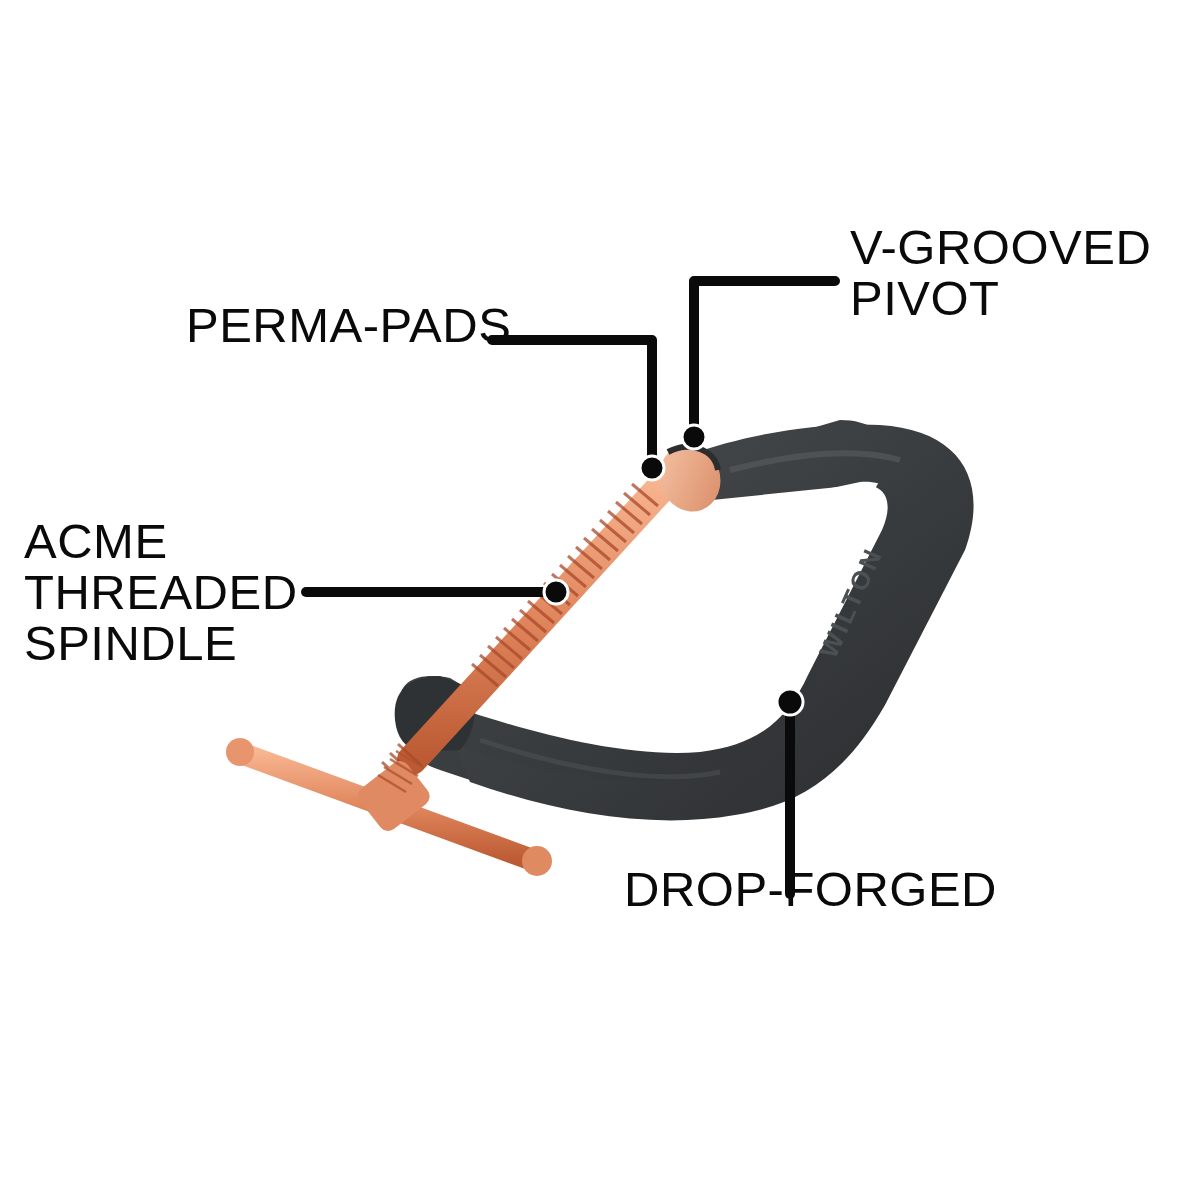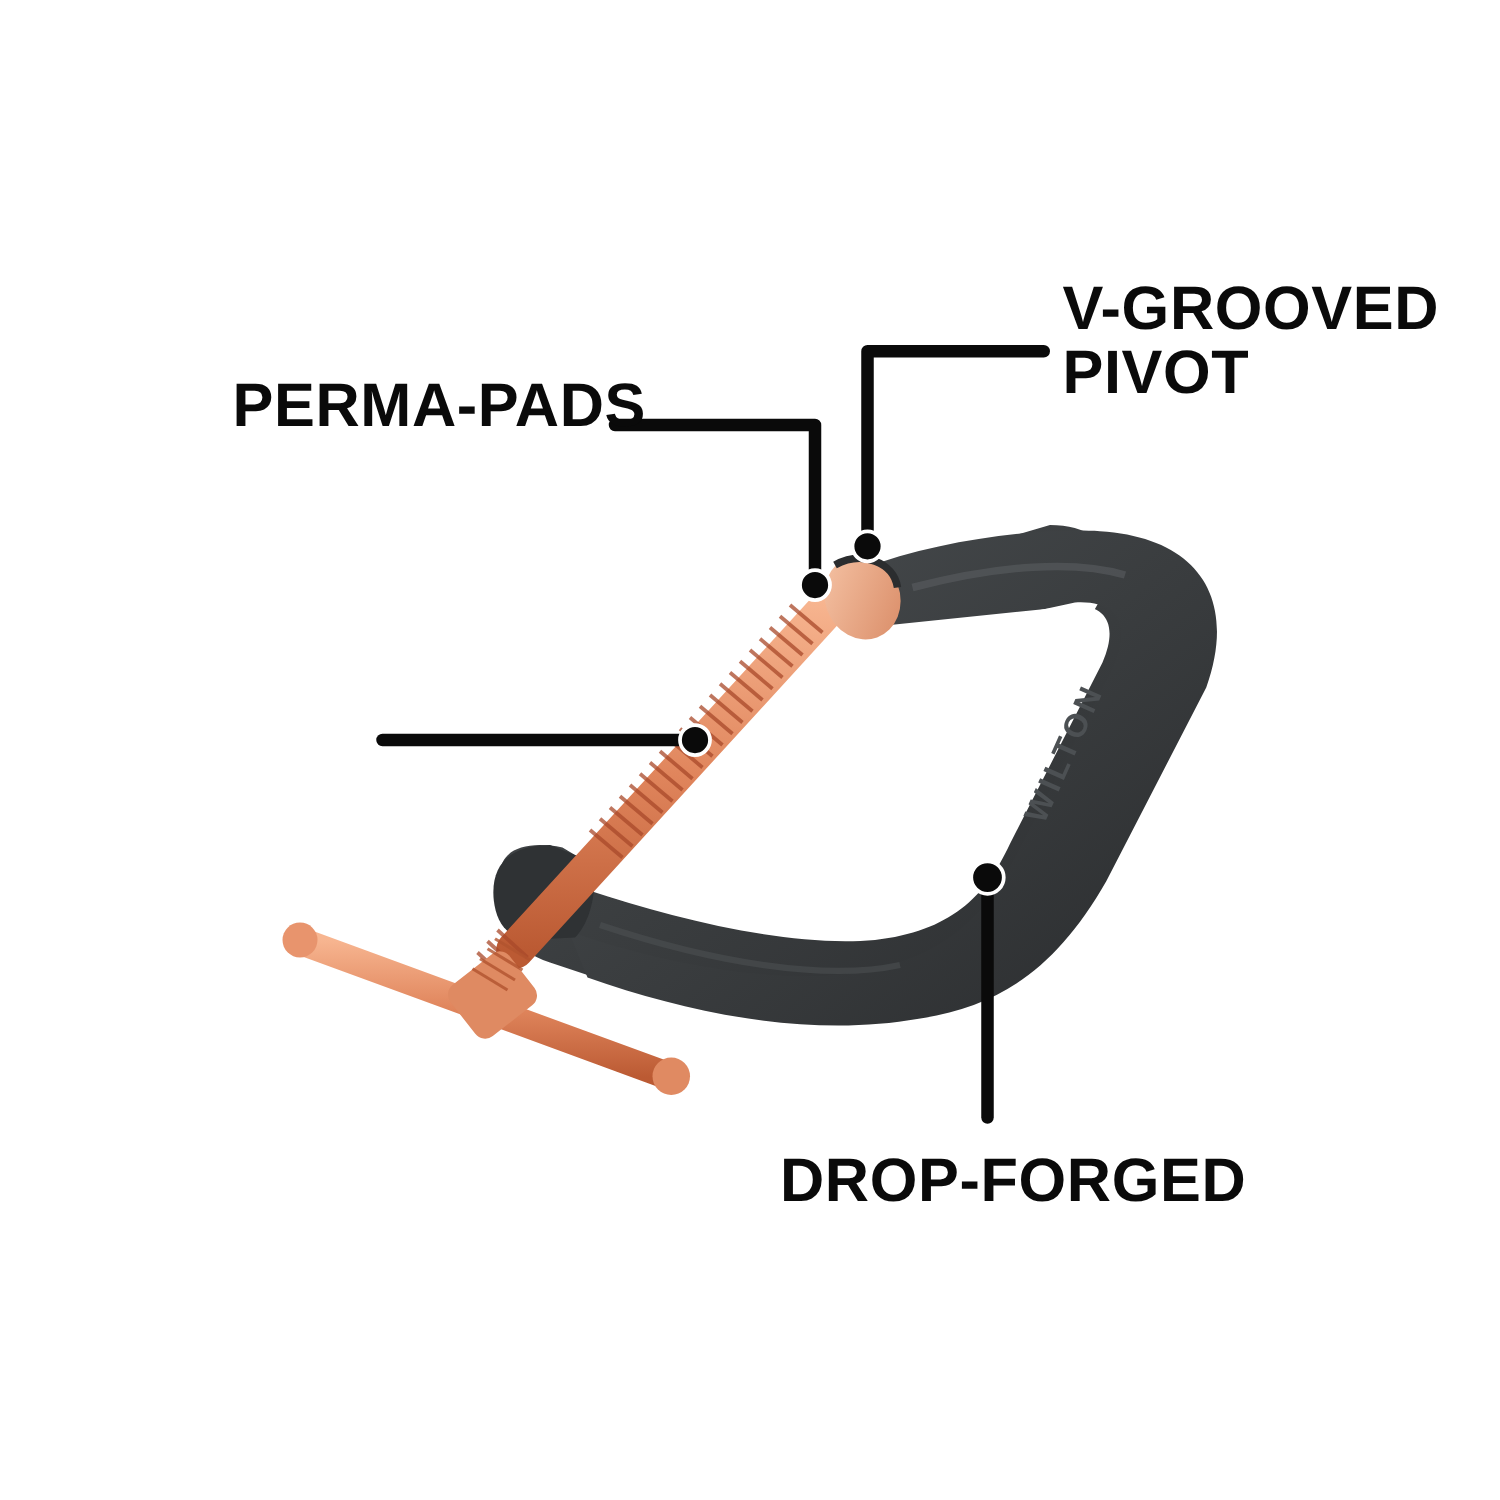--- a/index.html
+++ b/index.html
@@ -17,34 +17,34 @@
     .illustration {
       position: absolute;
       left: 0;
       top: 0;
       width: 1200px;
       height: 1200px;
     }
     .callout-label {
       position: absolute;
       font-family: "Liberation Sans", sans-serif;
-      font-weight: 700;
+      font-weight: 400;
       font-size: 49px;
       line-height: 51px;
       color: #0a0a0a;
       letter-spacing: 0.5px;
       white-space: nowrap;
     }
     .callout-label span {
       display: block;
     }
     #label-anvil { left: 850px; top: 222px; }
     #label-pads  { left: 146px; top: 300px; margin-left: 40px; }
     #label-spindle { left: 24px; top: 516px; }
-    #label-frame { left: 624px; top: 920px; }
+    #label-frame { left: 624px; top: 864px; }
   </style>
 </head>
 <body>
 
 <div class="canvas">
 
   <svg class="illustration" viewBox="0 0 1200 1200" xmlns="http://www.w3.org/2000/svg">
     <defs>
       <linearGradient id="frameGrad" x1="0" y1="0" x2="1" y2="1">
         <stop offset="0" stop-color="#4a4e51"></stop>
@@ -181,18 +181,23 @@
 
   <div class="callout-label" id="label-anvil">
     <span>V-GROOVED</span>
     <span>PIVOT</span>
   </div>
 
   <div class="callout-label" id="label-pads">
     <span>PERMA-PADS</span>
   </div>
 
+  <div class="callout-label" id="label-spindle">
+    <span>ACME</span>
+    <span>THREADED</span>
+    <span>SPINDLE</span>
+  </div>
 
   <div class="callout-label" id="label-frame">
     <span>DROP-FORGED</span>
   </div>
 
 </div>
 
 </body></html>

